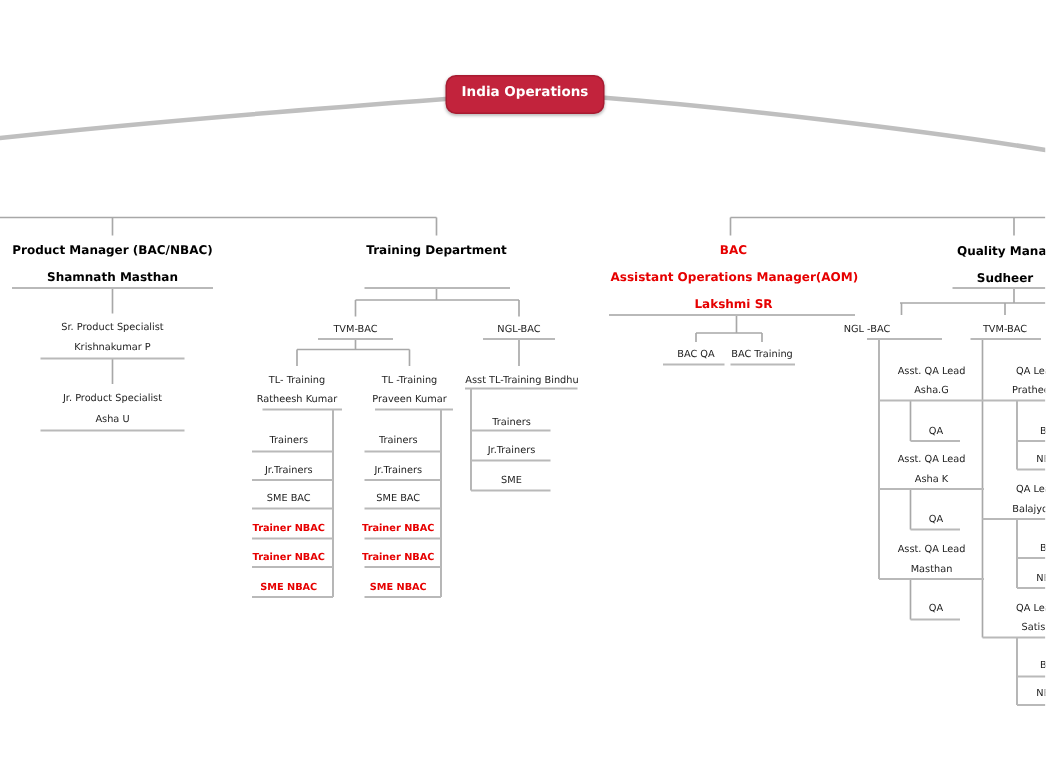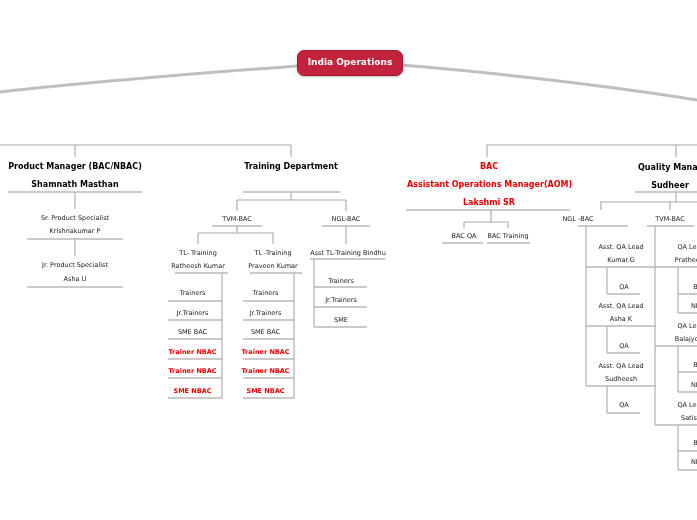--- a/index.html
+++ b/index.html
@@ -102,27 +102,27 @@
   <div class="lbl t8 red" style="left:407px;top:178px;width:164px">Assistant Operations Manager(AOM)</div>
   <div class="lbl t65" style="left:442px;top:231px;width:44px">BAC QA</div>
   <div class="lbl t65" style="left:482px;top:231px;width:52px">BAC Training</div>
 
   <div class="lbl t8 left" style="left:638px;top:161px;width:120px">Quality Manager</div>
   <div class="lbl t8" style="left:630px;top:179px;width:80px">Sudheer</div>
   <div class="lbl t65" style="left:552px;top:214px;width:52px">NGL -BAC</div>
   <div class="lbl t65" style="left:644px;top:214px;width:52px">TVM-BAC</div>
 
   <div class="lbl t65" style="left:583px;top:242px;width:76px">Asst. QA Lead</div>
-  <div class="lbl t65" style="left:583px;top:255px;width:76px">Kumar.G</div>
+  <div class="lbl t65" style="left:583px;top:255px;width:76px">Asha.G</div>
   <div class="lbl t65" style="left:602px;top:282px;width:44px">QA</div>
   <div class="lbl t65" style="left:583px;top:301px;width:76px">Asst. QA Lead</div>
   <div class="lbl t65" style="left:583px;top:314px;width:76px">Asha K</div>
   <div class="lbl t65" style="left:602px;top:341px;width:44px">QA</div>
   <div class="lbl t65" style="left:583px;top:361px;width:76px">Asst. QA Lead</div>
-  <div class="lbl t65" style="left:583px;top:374px;width:76px">Sudheesh</div>
+  <div class="lbl t65" style="left:583px;top:374px;width:76px">Masthan</div>
   <div class="lbl t65" style="left:602px;top:400px;width:44px">QA</div>
 
   <div class="lbl t65" style="left:645px;top:242px;width:92px">QA Lead</div>
   <div class="lbl t65" style="left:645px;top:255px;width:92px">Pratheesh</div>
   <div class="lbl t65" style="left:676px;top:282px;width:48px">BAC</div>
   <div class="lbl t65" style="left:676px;top:301px;width:48px">NBAC</div>
   <div class="lbl t65" style="left:645px;top:321px;width:92px">QA Lead</div>
   <div class="lbl t65" style="left:645px;top:334px;width:92px">Balajyothi</div>
   <div class="lbl t65" style="left:676px;top:360px;width:48px">BAC</div>
   <div class="lbl t65" style="left:676px;top:380px;width:48px">NBAC</div>

